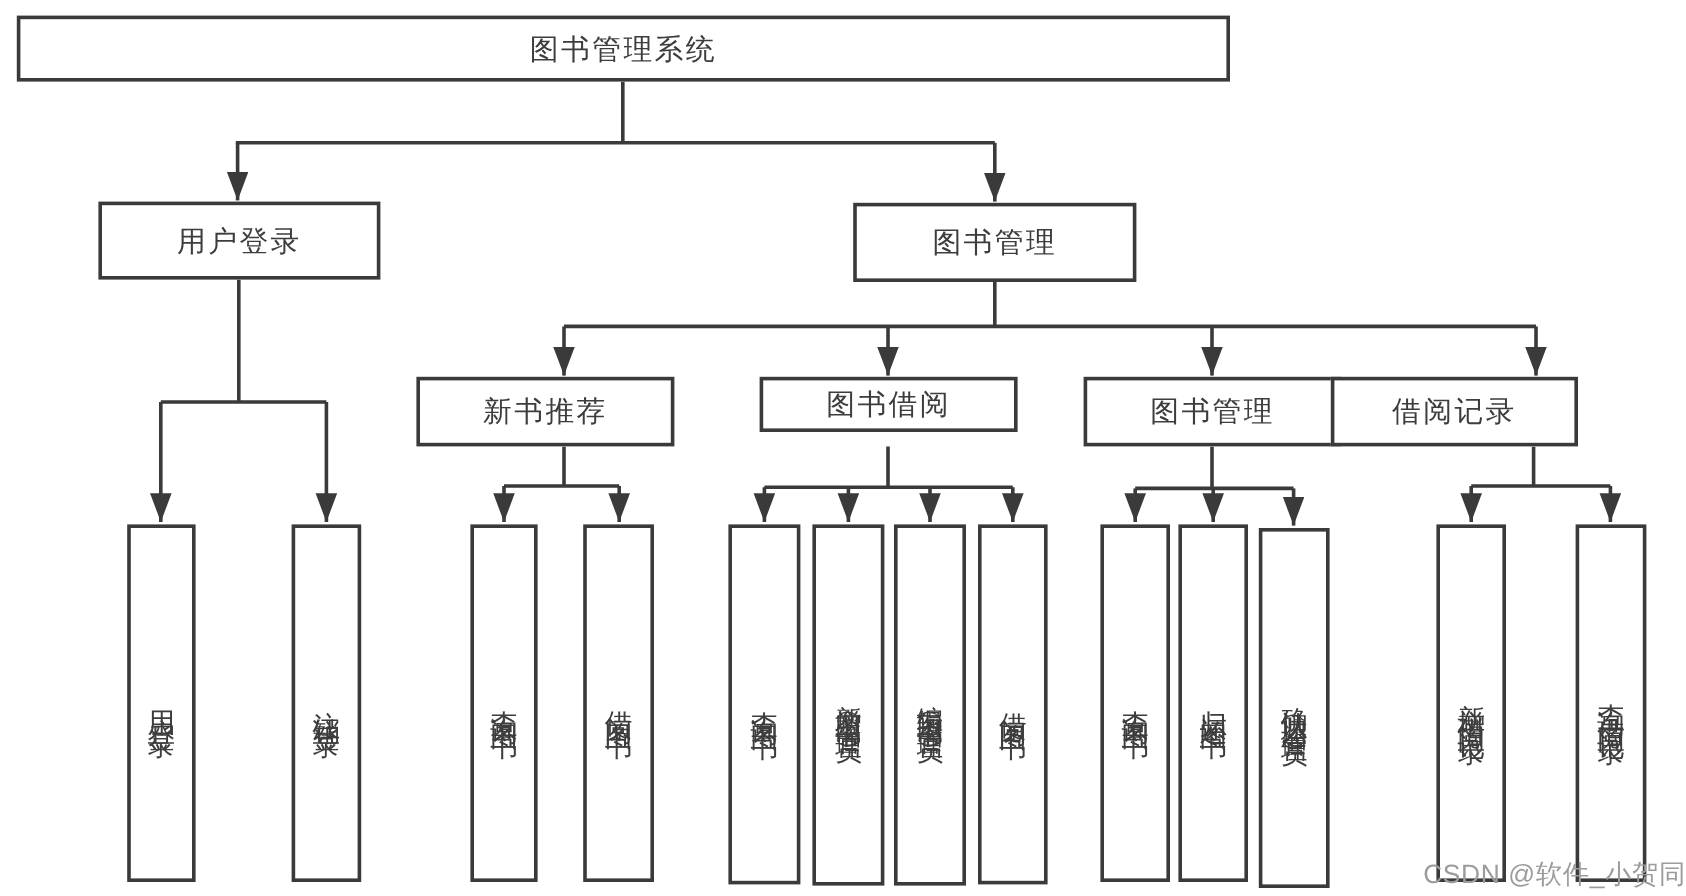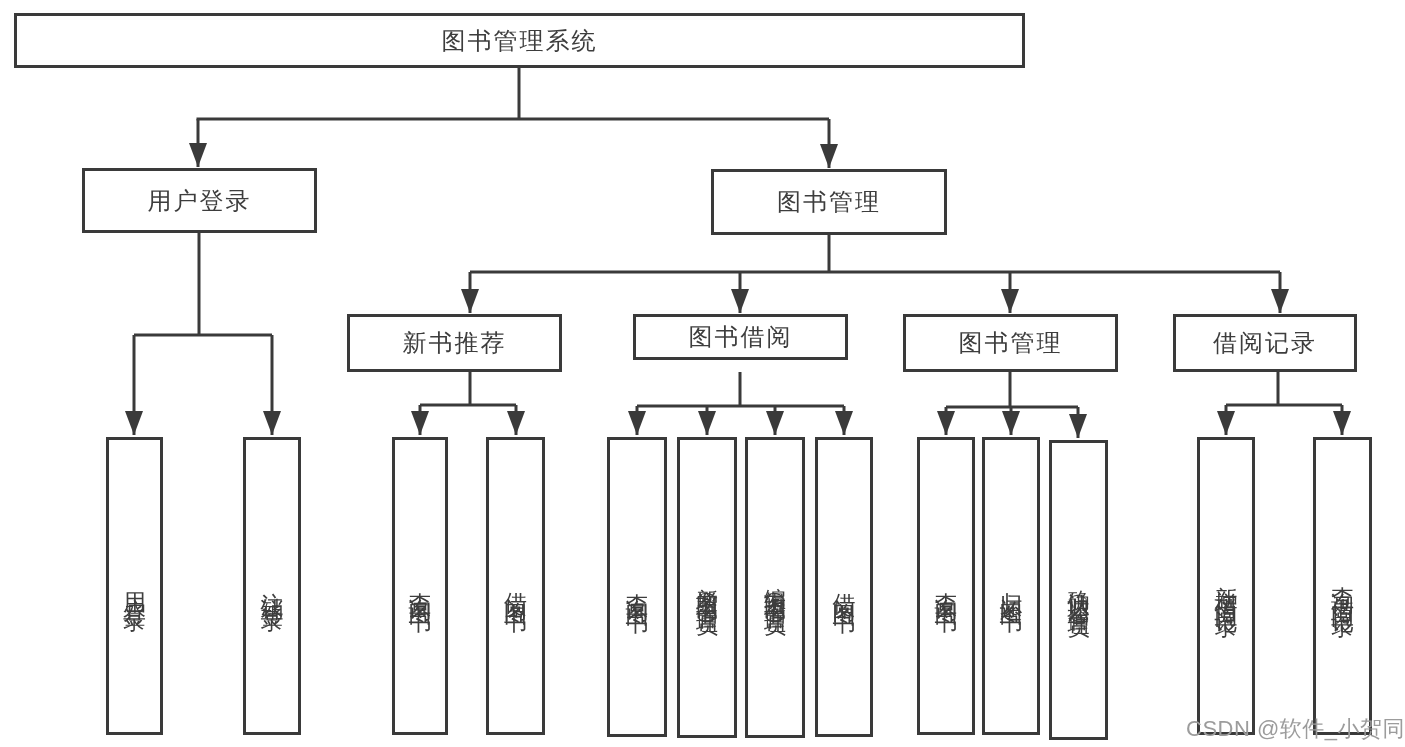--- a/index.html
+++ b/index.html
@@ -82,21 +82,21 @@
   </svg>
 
   <div class="node h" style="left:14px;top:13px;width:1011px;height:55px;">图书管理系统</div>
 
   <div class="node h" style="left:82px;top:168px;width:235px;height:65px;">用户登录</div>
   <div class="node h" style="left:711px;top:169px;width:236px;height:66px;">图书管理</div>
 
   <div class="node h" style="left:347px;top:314px;width:215px;height:58px;">新书推荐</div>
   <div class="node h" style="left:633px;top:314px;width:215px;height:46px;">图书借阅</div>
   <div class="node h" style="left:903px;top:314px;width:215px;height:58px;">图书管理</div>
-  <div class="node h" style="left:1173px;top:314px;width:184px;height:58px;">借阅记录</div>
+  <div class="node h" style="left:1109px;top:314px;width:206px;height:58px;">借阅记录</div>
 
   <div class="node v" style="left:106px;top:437px;width:57px;height:298px;">用户登录</div>
   <div class="node v" style="left:243px;top:437px;width:58px;height:298px;">注销登录</div>
 
   <div class="node v" style="left:392px;top:437px;width:56px;height:298px;">查询图书</div>
   <div class="node v" style="left:486px;top:437px;width:59px;height:298px;">借阅图书</div>
 
   <div class="node v" style="left:607px;top:437px;width:60px;height:300px;">查询图书</div>
   <div class="node v tight" style="left:677px;top:437px;width:60px;height:301px;">新增图书（管理员）</div>
   <div class="node v tight" style="left:745px;top:437px;width:60px;height:301px;">编辑图书（管理员）</div>

